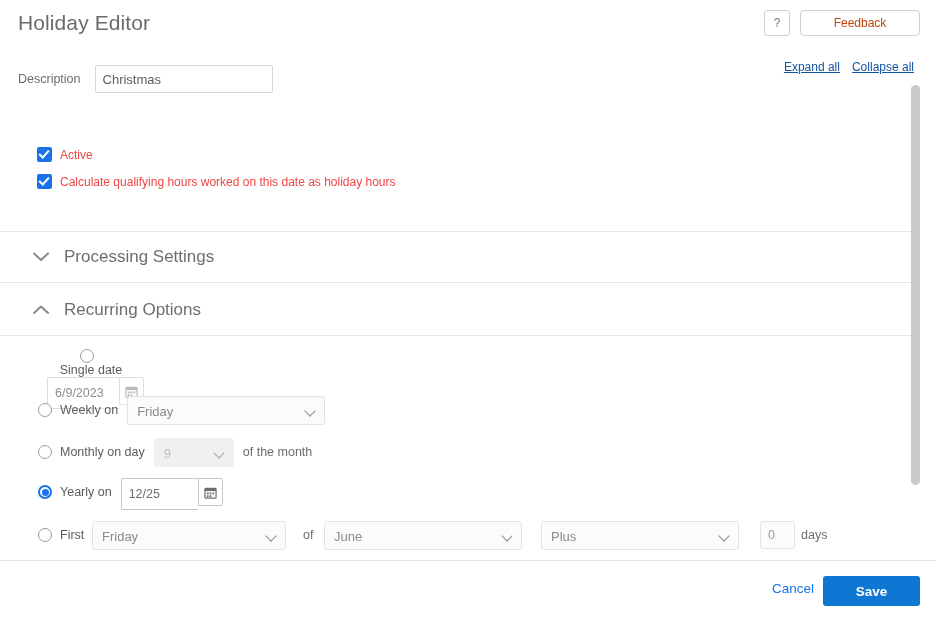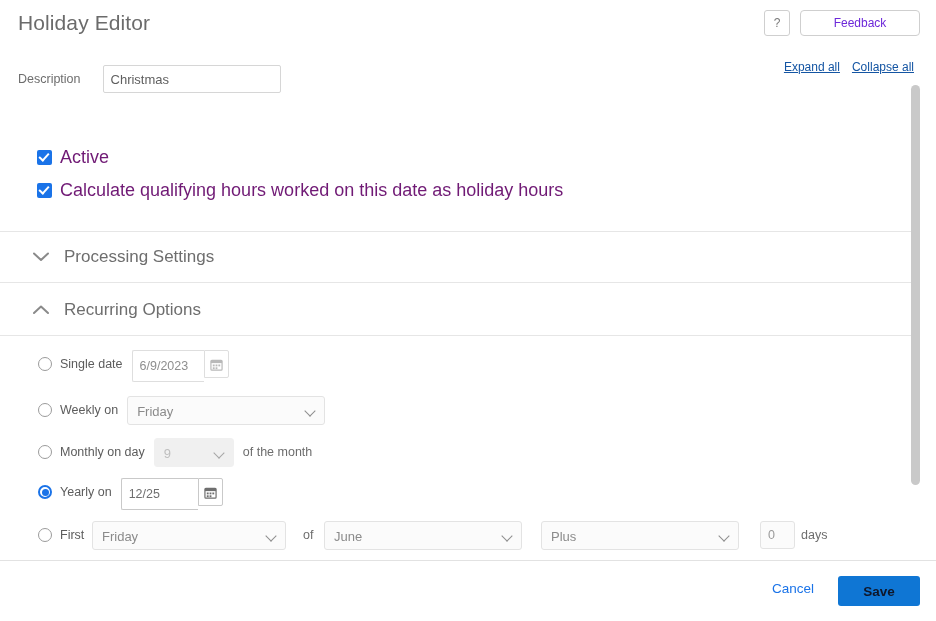--- a/index.html
+++ b/index.html
@@ -36,21 +36,21 @@
     width: 26px; height: 26px;
     border: 1px solid #cfcfcf; border-radius: 3px;
     background: #fff; color: #7a7a7a;
     font-size: 12px; font-family: "Liberation Sans", sans-serif;
     display: flex; align-items: center; justify-content: center;
     cursor: pointer; padding: 0;
   }
   .feedback-btn {
     height: 26px; min-width: 120px; padding: 0 18px;
     border: 1px solid #cfcfcf; border-radius: 4px;
-    background: #fff; color: #6d28d9; font-size: 12px;
+    background: #fff; color: #c2410c; font-size: 12px;
     font-family: "Liberation Sans", sans-serif;
     cursor: pointer;
   }
 
   
   .body-area {
     position: absolute; top: 47px; left: 0;
     width: 936px; height: 513px;
     background: #fff;
     overflow: hidden;
@@ -59,21 +59,21 @@
   .toplinks {
     position: absolute; right: 22px; top: 13px;
     display: flex; gap: 12px; font-size: 12px;
   }
   .toplinks a {
     color: #1455a3; text-decoration: underline; cursor: pointer;
   }
 
   .desc-row {
     position: absolute; left: 18px; top: 18px;
-    display: flex; align-items: center; gap: 22px;
+    display: flex; align-items: center; gap: 14px;
   }
   .desc-label { font-size: 12.5px; color: #6d6d6d; }
   .desc-input {
     width: 178px; height: 28px;
     border: 1px solid #d6d6d6; border-radius: 2px;
     background: #fff; color: #5f5f5f;
     font-size: 13px; padding: 0 7px;
     font-family: "Liberation Sans", sans-serif;
   }
 
@@ -86,21 +86,21 @@
     width: 15px; height: 15px; border-radius: 2px;
     background: #1a73e8; position: relative; flex: none;
     cursor: pointer;
   }
   .cbox::after {
     content: ""; position: absolute;
     left: 4px; top: 1px; width: 4px; height: 8px;
     border: solid #fff; border-width: 0 2px 2px 0;
     transform: rotate(42deg);
   }
-  .check-label { font-size: 18px; color: #701a75; }
+  .check-label { font-size: 12px; color: #ef4444; }
 
   
   .section-head {
     position: absolute; left: 0; width: 915px;
     height: 52px;
     border-bottom: 1px solid #e6e6e6;
     display: flex; align-items: center;
     cursor: pointer;
   }
   .section-head.with-top { border-top: 1px solid #e6e6e6; }
@@ -183,21 +183,21 @@
   }
   .sel.disabled::after { border-color: #a6a6a6; }
 
   .num-input {
     width: 35px; height: 28px;
     border: 1px solid #e3e3e3; border-radius: 3px;
     background: #fbfbfb; color: #9a9a9a; font-size: 12.5px;
     padding: 0 7px; font-family: "Liberation Sans", sans-serif;
   }
 
-  #row-single   { top: 12px; }
+  #row-single   { top: 12px; flex-direction: column; }
   #row-weekly   { top: 58px; }
   #row-monthly  { top: 100px; }
   #row-yearly   { top: 140px; }
   #row-first    { top: 183px; }
 
   #row-weekly  .sel select { width: 198px; }
   #row-monthly .sel select { width: 80px; }
 
   .fl-day  select { width: 194px; }
   .fl-mon  select { width: 198px; }
@@ -227,23 +227,23 @@
     background: #fff;
   }
   .cancel-btn {
     position: absolute; right: 116px; top: 19px;
     background: none; border: none;
     color: #1a73e8; font-size: 13.5px;
     font-family: "Liberation Sans", sans-serif; cursor: pointer;
   }
   .save-btn {
     position: absolute; right: 16px; top: 15px;
-    width: 82px; height: 30px;
+    width: 97px; height: 30px;
     background: #0f76d4; border: none; border-radius: 3px;
-    color: #0f172a; font-size: 13.5px; font-weight: bold;
+    color: #ffffff; font-size: 13.5px; font-weight: bold;
     font-family: "Liberation Sans", sans-serif; cursor: pointer;
   }
 </style>
 </head>
 <body>
 
 <div class="app">
 
   <div class="header">
     <div class="page-title">Holiday Editor</div>

